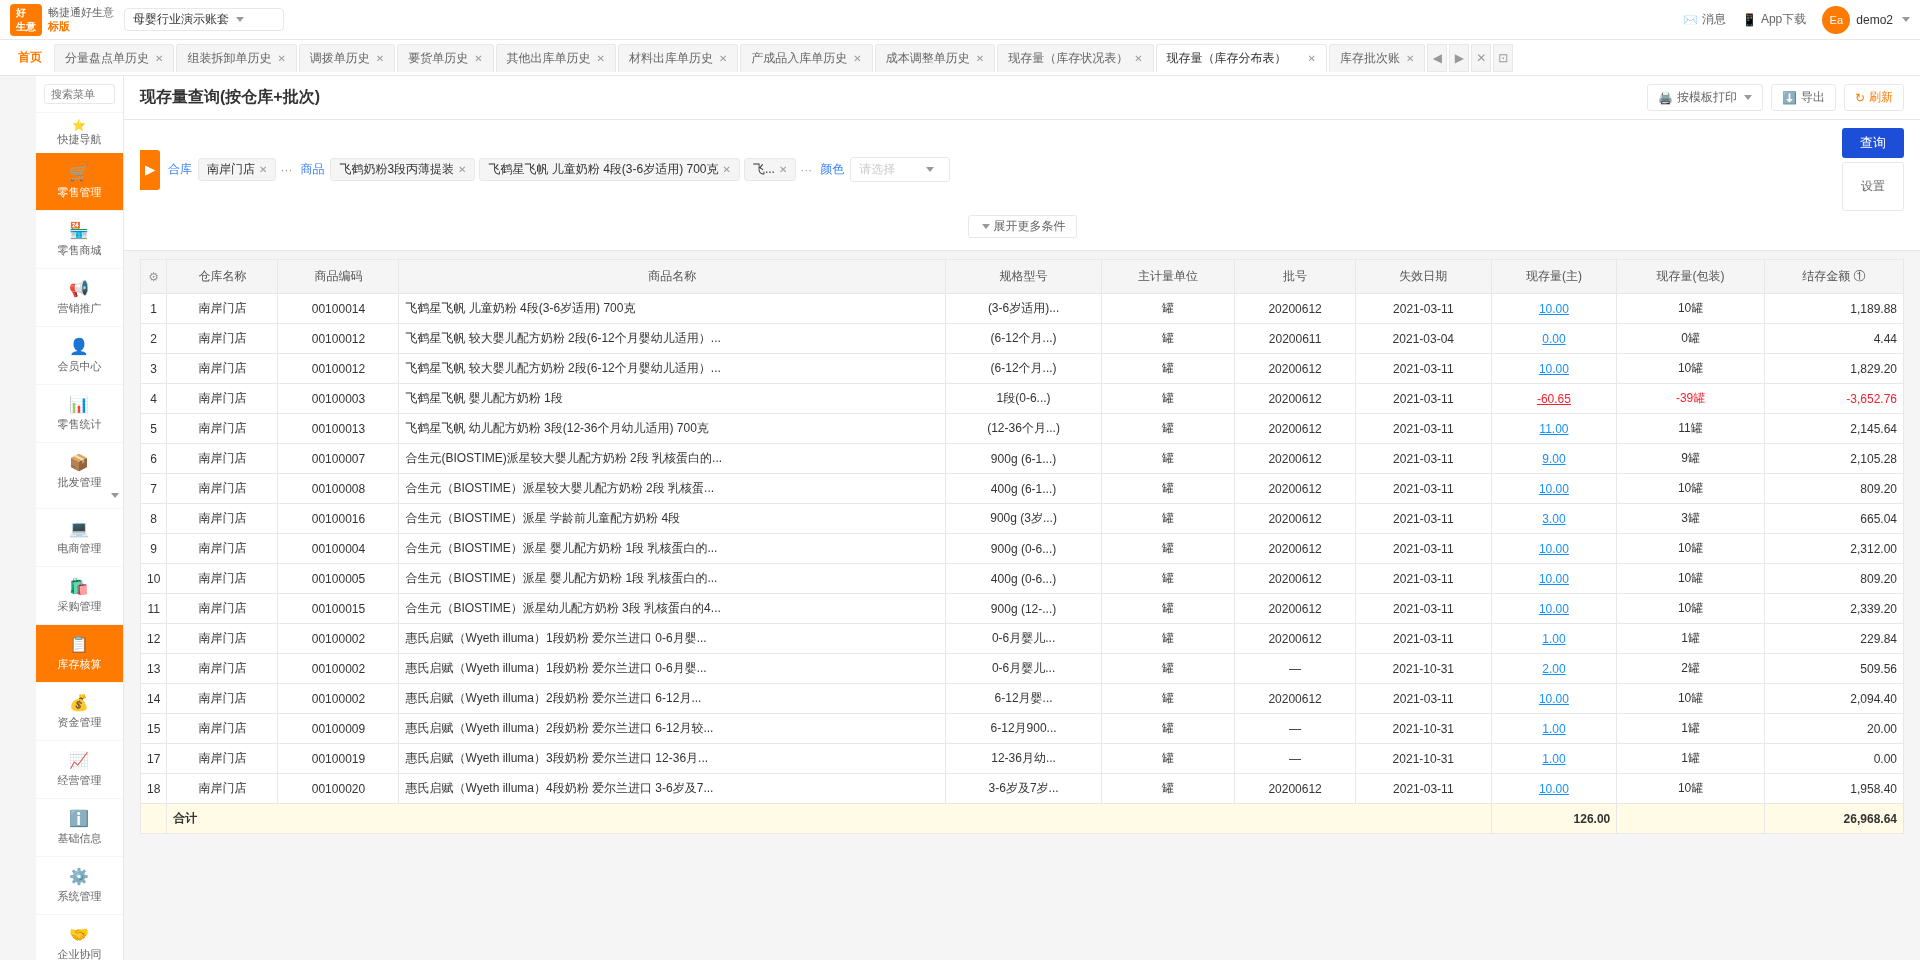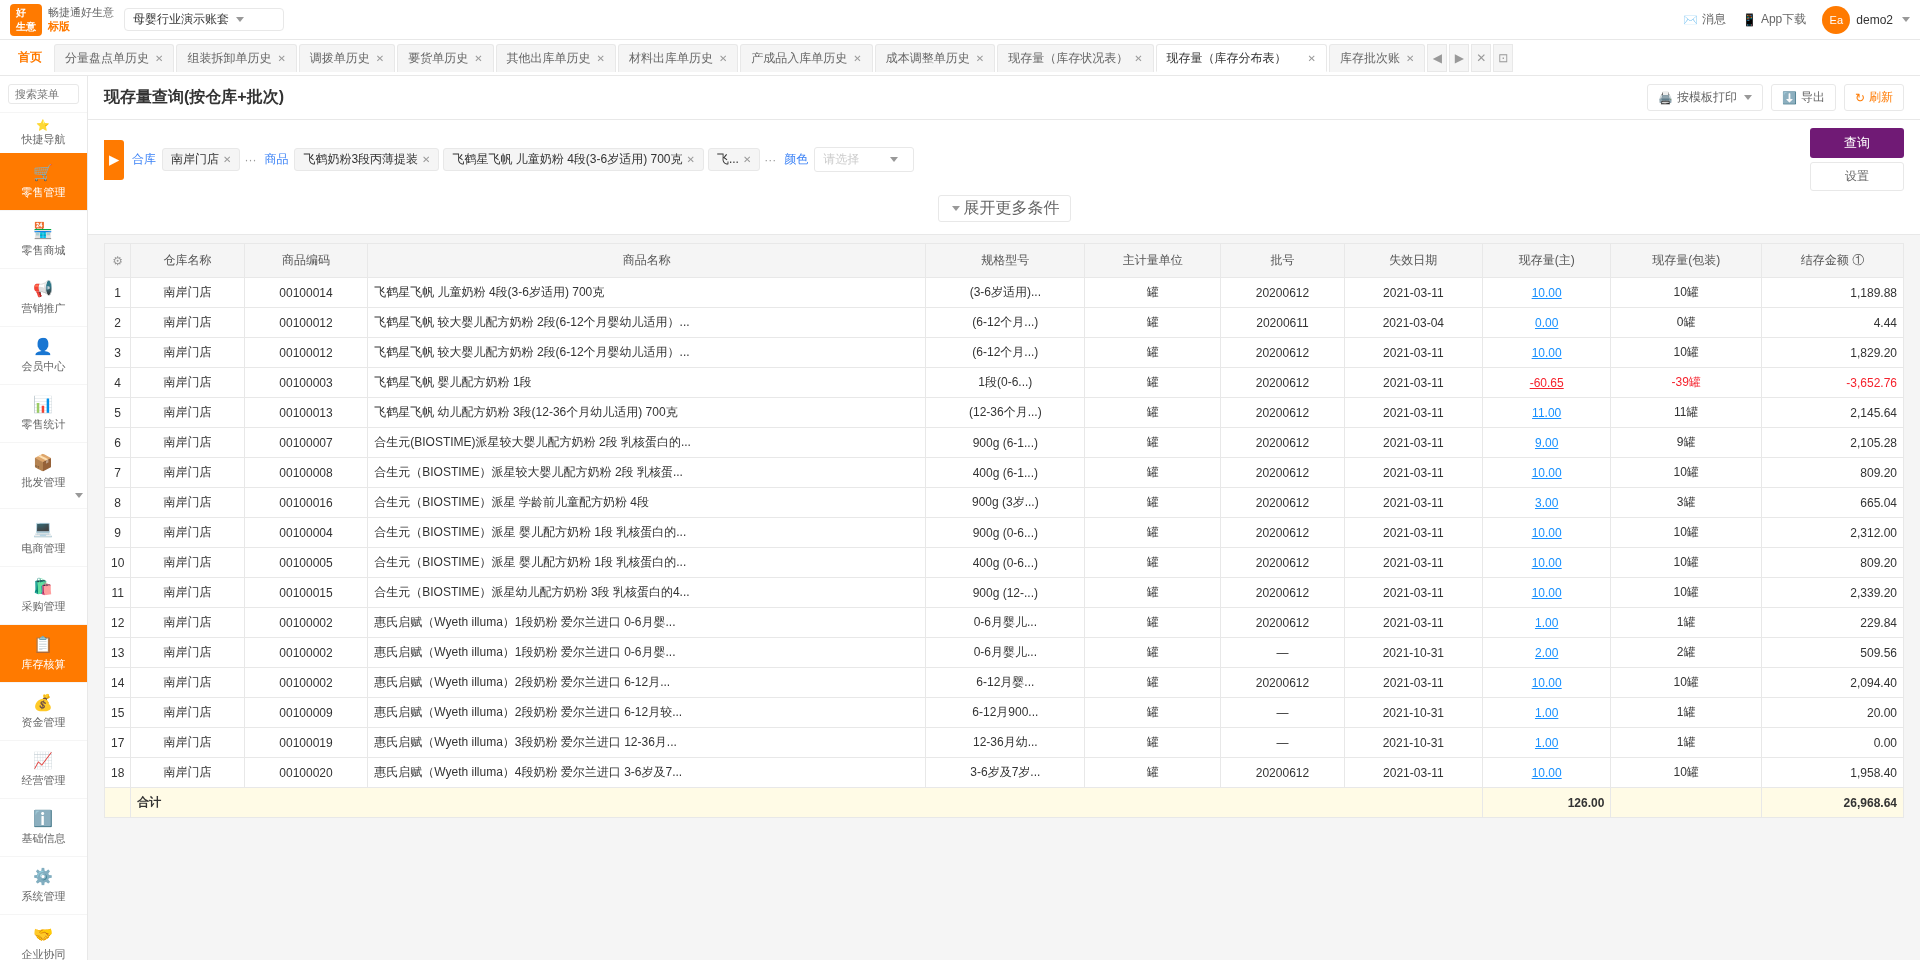--- a/index.html
+++ b/index.html
@@ -30,21 +30,21 @@
     }
     .tab-item.active { background: #fff; color: #333; border-bottom: 1px solid #fff; margin-bottom: -1px; z-index: 1; gap: 19px; }
     .tab-item.home { color: #ff7a00; background: #fff; border: none; font-weight: bold; }
     .tab-close { color: #999; font-size: 10px; margin-left: 2px; }
     .tab-nav-arrow { width: 20px; height: 28px; display: flex; align-items: center; justify-content: center; cursor: pointer; color: #999; border: 1px solid #e8e8e8; background: #f5f5f5; }
 
     
     .main-layout { display: flex; height: calc(960px - 76px); }
 
     
-    .sidebar { width: 88px; background: #fff; border-right: 1px solid #e8e8e8; display: flex; flex-direction: column; overflow-y: auto; }
+    .sidebar { width: 88px; background: #fff; border-right: 1px solid #e8e8e8; display: flex; flex-direction: column; overflow-y: auto; margin-left: 36px; }
     .sidebar-item {
       display: flex; flex-direction: column; align-items: center; padding: 10px 4px;
       cursor: pointer; font-size: 11px; color: #666; gap: 3px; border-bottom: 1px solid #f5f5f5;
     }
     .sidebar-item.active { background: #ff7a00; color: #fff; }
     .sidebar-item .s-icon { font-size: 16px; }
     .sidebar-search { padding: 8px; border-bottom: 1px solid #f5f5f5; }
     .sidebar-search input { width: 100%; border: 1px solid #e8e8e8; border-radius: 3px; padding: 3px 6px; font-size: 11px; }
     .sidebar-shortcut { display: flex; flex-direction: column; align-items: center; padding: 6px 4px; font-size: 11px; color: #666; cursor: pointer; }
 
@@ -65,40 +65,40 @@
     
     .filter-area { background: #fff; padding: 8px 16px; border-bottom: 1px solid #e8e8e8; }
     .filter-label { font-size: 12px; color: #3b82f6; white-space: nowrap; }
     .filter-tag-group { display: flex; align-items: center; gap: 4px; flex-wrap: wrap; }
     .filter-tag {
       display: flex; align-items: center; gap: 4px; background: #f5f5f5;
       border: 1px solid #e8e8e8; border-radius: 3px; padding: 2px 8px; font-size: 12px;
     }
     .filter-tag .remove { color: #999; cursor: pointer; font-size: 10px; }
     .filter-dots { color: #999; cursor: pointer; }
-    .expand-btn { display: flex; align-items: center; gap: 4px; color: #666; cursor: pointer; font-size: 16px; border: 1px solid #e8e8e8; padding: 2px 10px; border-radius: 3px; background: #fff; }
+    .expand-btn { display: flex; align-items: center; gap: 4px; color: #666; cursor: pointer; font-size: 12px; border: 1px solid #e8e8e8; padding: 2px 10px; border-radius: 3px; background: #fff; }
     .filter-expand { display: flex; justify-content: center; padding: 4px; }
 
     
     .table-container { flex: 1; overflow: auto; padding: 8px 16px; }
     table { width: 100%; border-collapse: collapse; background: #fff; font-size: 12px; }
     thead tr { background: #f5f5f5; }
     th { padding: 8px 6px; border: 1px solid #e8e8e8; text-align: center; font-weight: 500; color: #555; white-space: nowrap; }
     td { padding: 6px 6px; border: 1px solid #e8e8e8; text-align: center; color: #333; white-space: nowrap; }
     .td-left { text-align: left; }
     .td-link { color: #1890ff; text-decoration: underline; cursor: pointer; }
     .td-red { color: #f5222d; }
     .td-right { text-align: right; }
     .summary-row td { background: #fffbe6; font-weight: bold; }
     .col-settings { width: 20px; cursor: pointer; }
     .settings-icon { color: #999; }
 
     
-    .btn-query { background: #701a75; color: #fff; border: none; padding: 6px 34px; border-radius: 3px; cursor: pointer; font-size: 13px; }
-    .btn-set { background: #fff; color: #666; border: 1px solid #e8e8e8; padding: 5px 14px; border-radius: 3px; cursor: pointer; font-size: 12px; }
+    .btn-query { background: #1d4ed8; color: #fff; border: none; padding: 6px 18px; border-radius: 3px; cursor: pointer; font-size: 13px; }
+    .btn-set { background: #fff; color: #666; border: 1px solid #e8e8e8; padding: 15px 14px; border-radius: 3px; cursor: pointer; font-size: 12px; }
     .query-btn-group { display: flex; flex-direction: column; gap: 4px; }
 
     
     .arrow-down { display: inline-block; width: 0; height: 0; border-left: 4px solid transparent; border-right: 4px solid transparent; border-top: 5px solid #999; vertical-align: middle; margin-left: 3px; }
 
     
     .expand-orange { background: #ff7a00; border: none; color: #fff; width: 20px; height: 40px; cursor: pointer; border-radius: 0 3px 3px 0; display: flex; align-items: center; justify-content: center; }
     .filter-field { display: flex; align-items: center; gap: 6px; }
 
     

